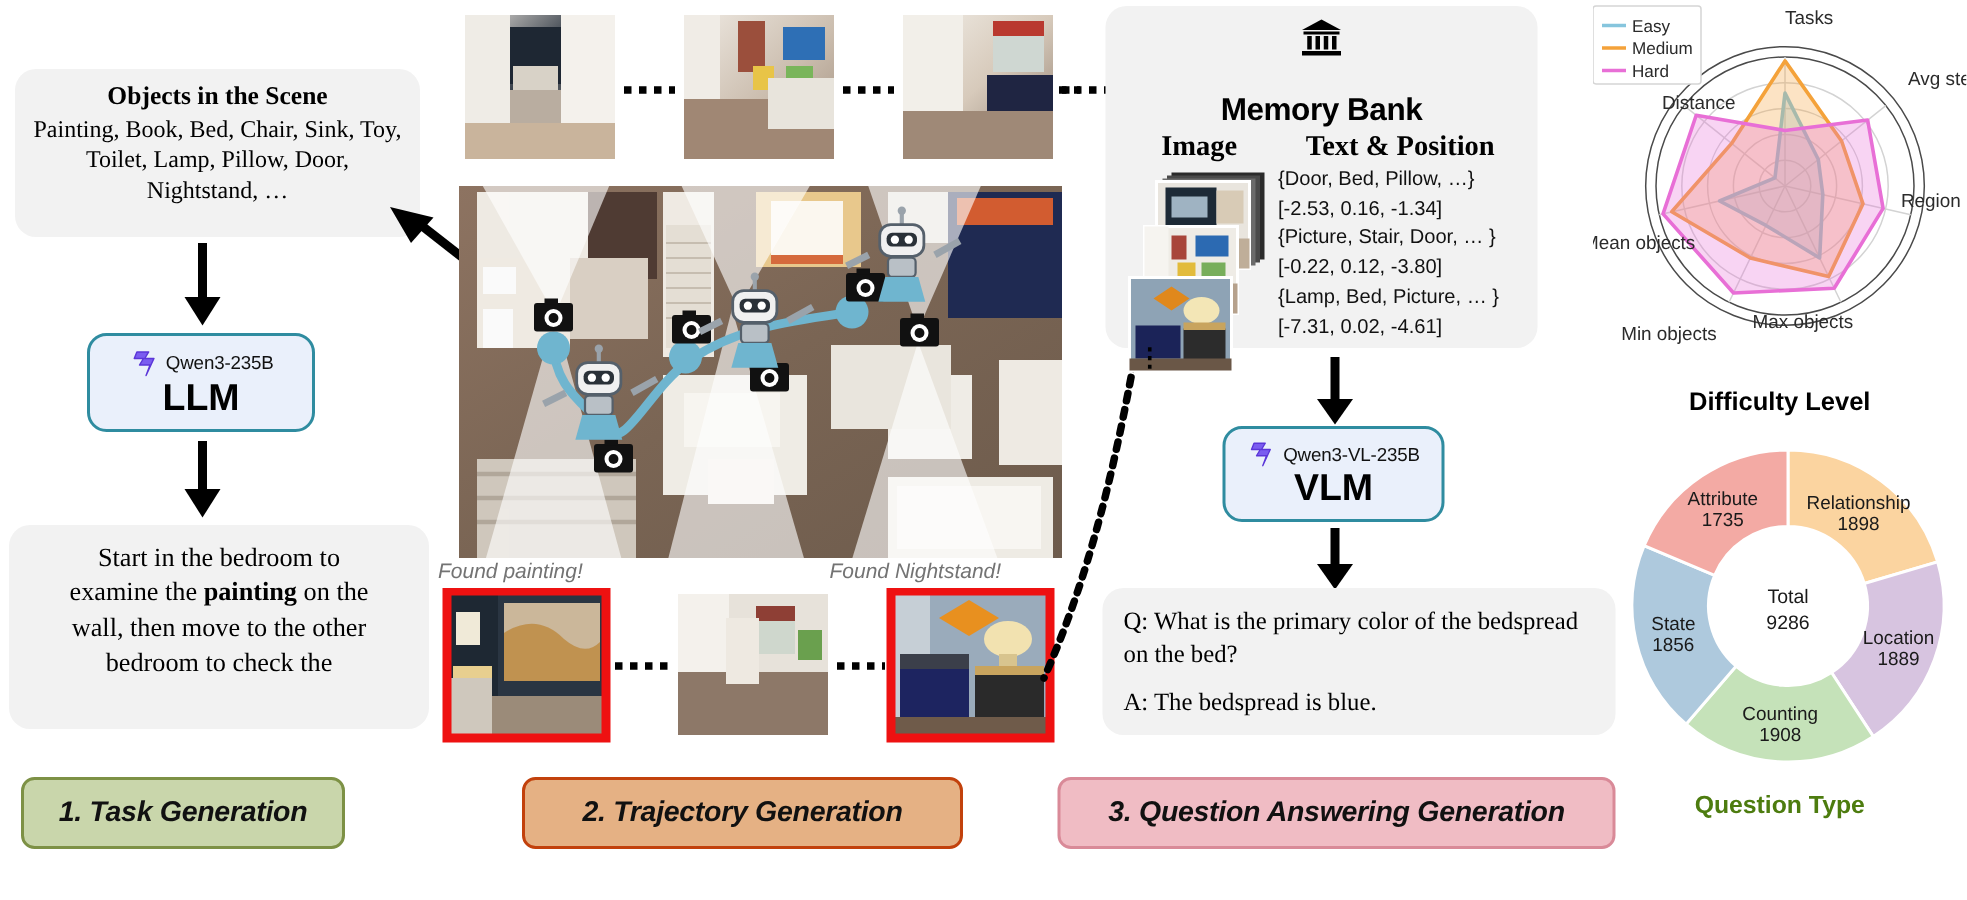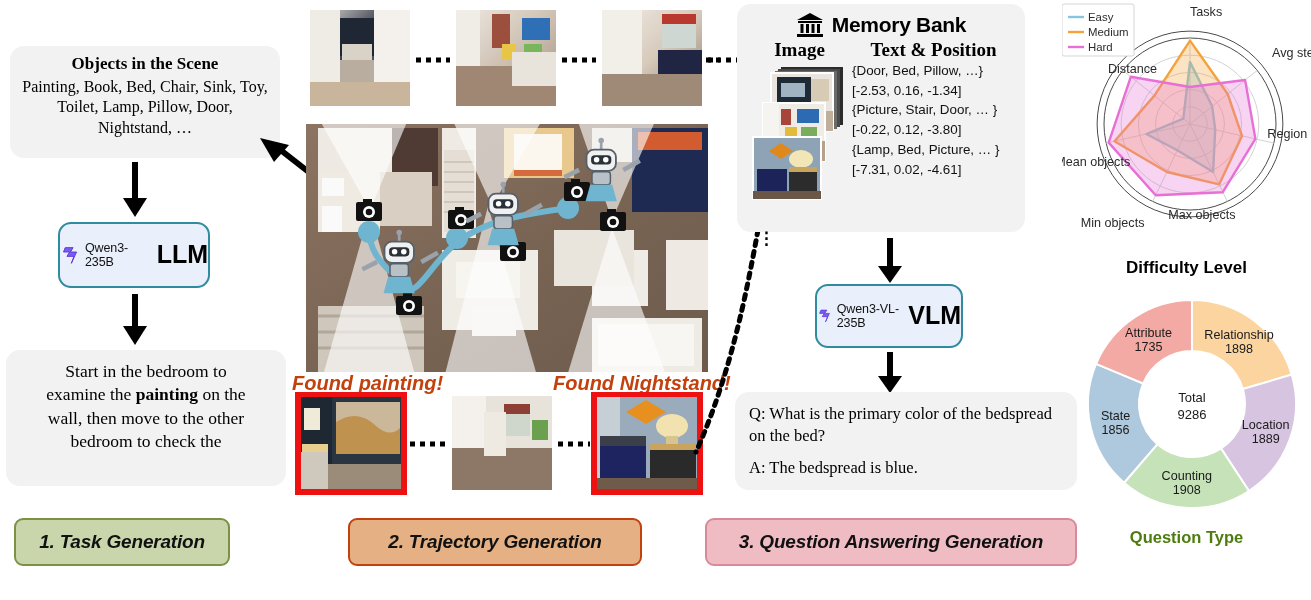--- a/index.html
+++ b/index.html
@@ -34,21 +34,21 @@
   #objects-list {
     font-family: "Liberation Serif", serif;
     font-size: 16px; line-height: 1.28; color: #000;
   }
 
   
   .model-box {
     background: #eaf0fb;
     border: 2px solid #2f8ca0;
     border-radius: 13px;
-    display: flex; flex-direction: row;
+    display: flex; flex-direction: column;
     align-items: center; justify-content: center;
   }
   .model-head { display: flex; align-items: center; gap: 4px; }
   .model-sub { font-size: 12.5px; color: #111; letter-spacing: -0.1px; }
   .model-name { font-size: 25px; font-weight: bold; color: #000; line-height: 1.05; margin-top: -1px;}
   #llm-box { left: 58px; top: 222px; width: 152px; height: 66px; }
   #vlm-box { left: 815px; top: 284px; width: 148px; height: 64px; }
 
   
   #task-panel {
@@ -58,21 +58,21 @@
   #task-panel .txt {
     font-family: "Liberation Serif", serif;
     font-size: 17.5px; line-height: 1.33; color: #000;
   }
 
   
   #memory-panel {
     left: 737px; top: 4px; width: 288px; height: 228px;
     padding: 6px 10px;
   }
-  #mb-header { display: flex; align-items: center; justify-content: center; gap: 8px; margin-top: 2px;}
+  #mb-header { display: flex; align-items: center; justify-content: center; gap: 24px; margin-top: 2px; flex-direction: column;}
   #mb-title { font-size: 21px; font-weight: bold; color: #000; letter-spacing: -0.3px;}
   #mb-cols { display: flex; margin-top: 1px; }
   #mb-col-img { width: 105px; text-align: center; }
   #mb-col-txt { flex: 1; }
   .mb-colhead {
     font-family: "Liberation Serif", serif;
     font-weight: bold; font-size: 19px; color: #000; text-align: center;
   }
   .mb-line { font-size: 13.4px; color: #111; line-height: 1.47; white-space: nowrap; }
 
@@ -109,21 +109,21 @@
   }
   #donut-wrap { left: 1076px; top: 296px; width: 232px; height: 222px; }
   #donut-caption {
     left: 1062px; top: 528px; width: 249px; text-align: center;
     font-size: 16.5px; font-weight: bold; color: #4d7c0f;
   }
 
   
   .found-label {
     font-family: "Liberation Sans", sans-serif;
-    font-weight: bold; font-style: italic; font-size: 20px; color: #c2410c;
+    font-weight: normal; font-style: italic; font-size: 14px; color: #737373;
     white-space: nowrap;
   }
 </style>
 </head>
 <body>
 
 <div class="stage">
 
   <div class="panel abs" id="objects-panel">
     <div id="objects-title">Objects in the Scene</div>

